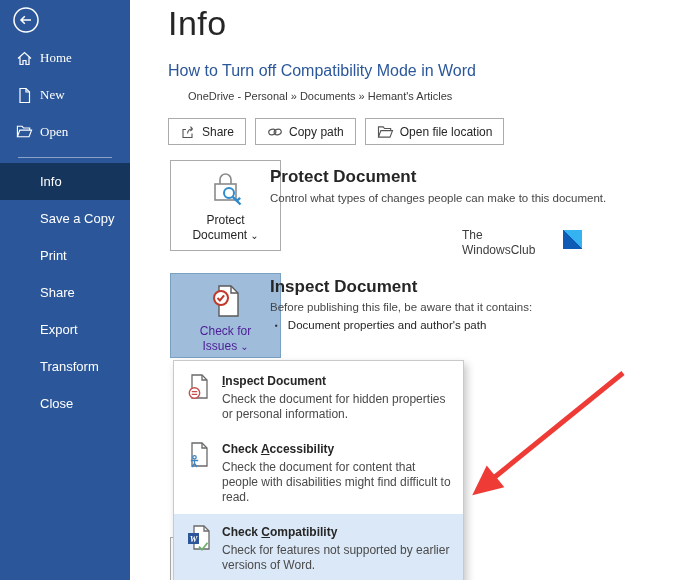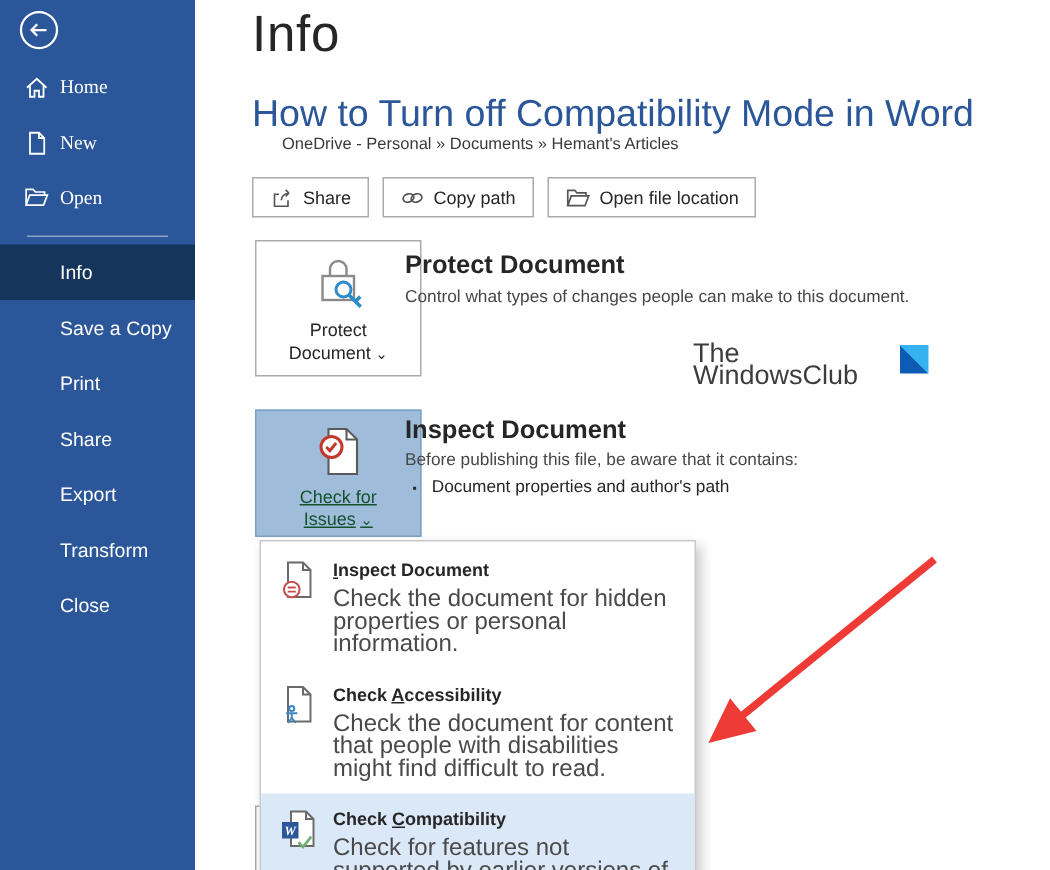--- a/index.html
+++ b/index.html
@@ -15,56 +15,56 @@
   .nav-item .nicon { position:absolute; left:16px; width:17px; height:17px; display:flex; }
   .nav-item .nlabel { position:absolute; left:40px; white-space:nowrap; }
   .side-divider { position:absolute; left:18px; top:157px; width:94px; height:1px; background:rgba(255,255,255,.45); }
   .menu-list { position:absolute; left:0; top:163px; width:130px; }
   .side-row { width:130px; height:37px; display:flex; align-items:center; color:#fff; font-size:13px; cursor:pointer; }
   .side-row span { padding-left:40px; }
   .side-row.active { background:#16355c; }
   
   .content { position:absolute; left:130px; top:0; width:570px; height:580px; background:#fff; }
   .page-title { position:absolute; left:38px; top:4px; font-size:34px; font-weight:300; color:#262626; letter-spacing:.5px; }
-  .doc-title { position:absolute; left:38px; top:62px; font-size:25px; color:#2b579a; white-space:nowrap; }
+  .doc-title { position:absolute; left:38px; top:62px; font-size:16px; color:#2b579a; white-space:nowrap; }
   .breadcrumb { position:absolute; left:38px; top:90px; font-size:11px; color:#3a3a3a;margin-left:20px; }
   .toolbar { position:absolute; left:38px; top:118px; display:flex; gap:9px; }
   .tb-btn { display:flex; align-items:center; gap:6px; height:27px; padding:0 11px; background:#fff;
             border:1px solid #ababab; font-size:12px; color:#262626; cursor:pointer; font-family:inherit; }
   .tb-btn svg { display:block; }
   
   .big-btn { position:absolute; left:40px; width:111px; background:#fff; border:1px solid #ababab;
              display:flex; flex-direction:column; align-items:center; font-size:12px; color:#262626;
              cursor:pointer; font-family:inherit; line-height:15px; }
   .big-btn .bicon { margin-top:8px; }
   .big-btn.protect { top:160px; height:91px; }
-  .big-btn.issues  { top:273px; height:85px; background:#9fbcda; border-color:#7ba1c2; color:#14532d;text-decoration:underline; }
+  .big-btn.issues  { top:273px; height:85px; background:#9fbcda; border-color:#7ba1c2; color:#4c1d95; }
   .big-btn.manage  { top:537px; height:56px; padding-top:5px; }
   .chev { font-size:10px; margin-left:3px; }
   .sec-head { position:absolute; font-size:17px; font-weight:700; color:#262626; }
   .sec-desc { position:absolute; font-size:11.5px; color:#464646; }
   .bullet-row { position:absolute; left:145px; top:319px; font-size:11.5px; color:#262626; display:flex; align-items:center; }
   .bullet-row .bsq { font-size:8px; margin-right:10px; color:#262626; }
   
   .watermark { position:absolute; left:332px; top:228px; display:flex; align-items:flex-start; gap:28px; }
-  .wm-text { font-size:18px; color:#3d3d3d; line-height:15px; }
+  .wm-text { font-size:12px; color:#3d3d3d; line-height:15px; }
   .wm-logo { width:19px; height:19px; margin-top:2px; background:linear-gradient(45deg,#0d5bb5 50%,#35b3f1 50%); }
   
   .status-row { position:absolute; left:133px; top:524px; display:flex; align-items:center; gap:8px;
                 opacity:.38; color:#2f2f2f; font-size:12px; z-index:1; }
   .status-row .sicon { width:13px; height:12px; border:1.5px solid #555; border-radius:2px; }
   
   .dropdown { position:absolute; left:43px; top:360px; width:291px; background:#fff;
               border:1px solid #c9c9c9; box-shadow:3px 4px 8px rgba(0,0,0,.22); z-index:5; padding:2px 0; }
   .dd-item { display:flex; padding:8px 10px 9px 13px; cursor:pointer; }
   .dd-item.highlighted { background:#dbe8f7; }
   .dd-icon { width:26px; flex:0 0 26px; margin-right:9px; padding-top:2px; }
   .dd-title { font-size:12px; font-weight:bold; color:#262626; }
   .dd-title .accel { text-decoration:underline; }
-  .dd-desc { font-size:16px; color:#4a4a4a; line-height:15px; margin-top:3px; width:232px; }
+  .dd-desc { font-size:12px; color:#4a4a4a; line-height:15px; margin-top:3px; width:232px; }
   
   .arrow-overlay { position:absolute; left:0; top:0; width:700px; height:580px; pointer-events:none; z-index:10; }
 </style>
 </head>
 <body>
 
 <div class="screen">
 
   <div class="sidebar">
     <button class="back-btn">

